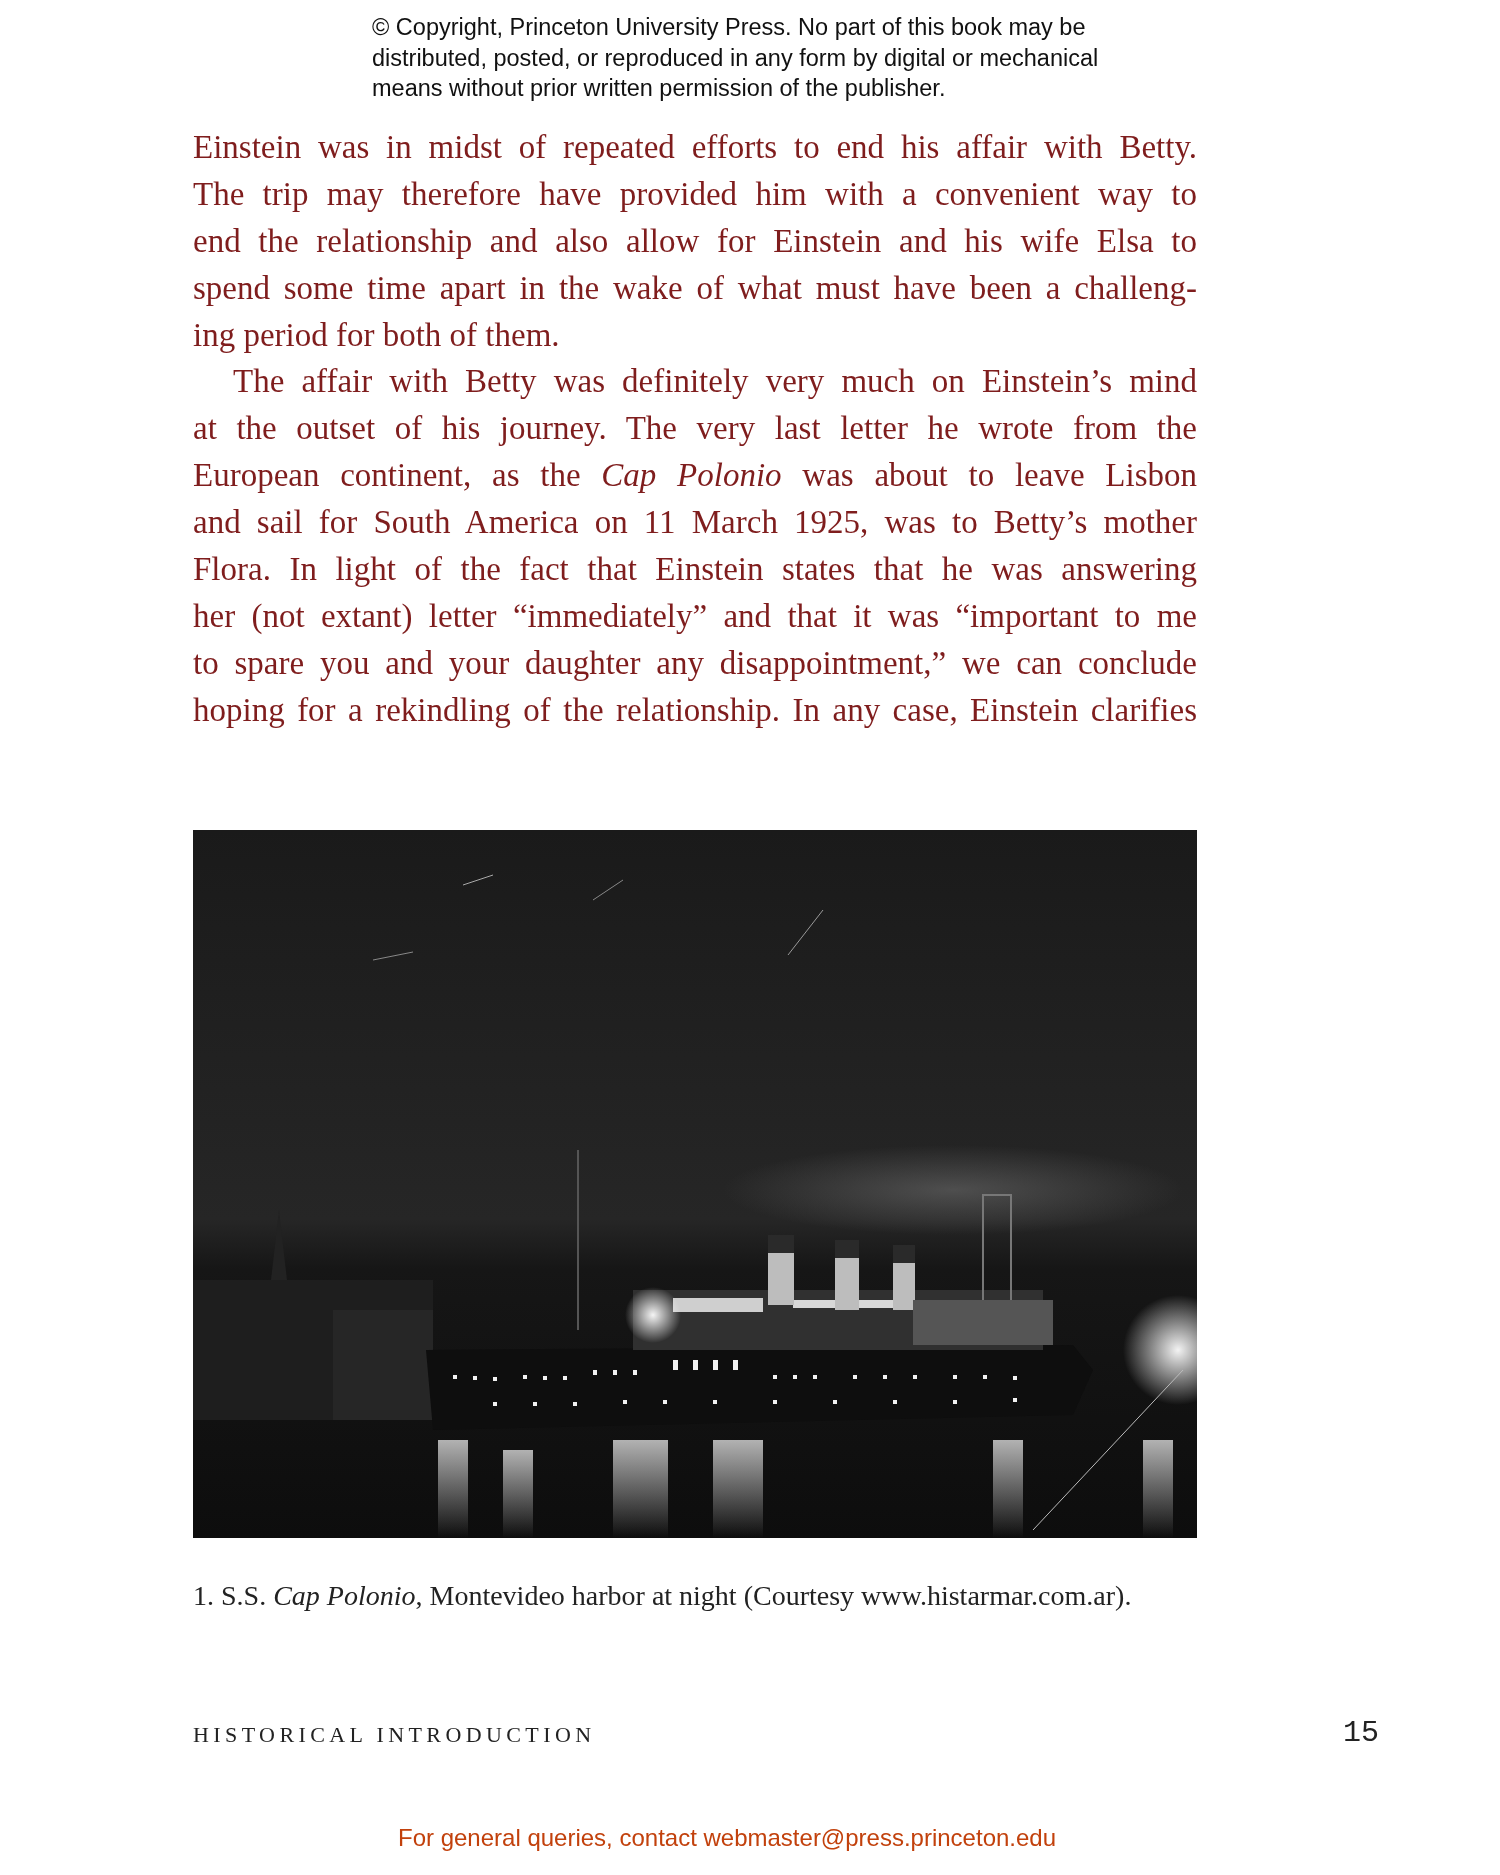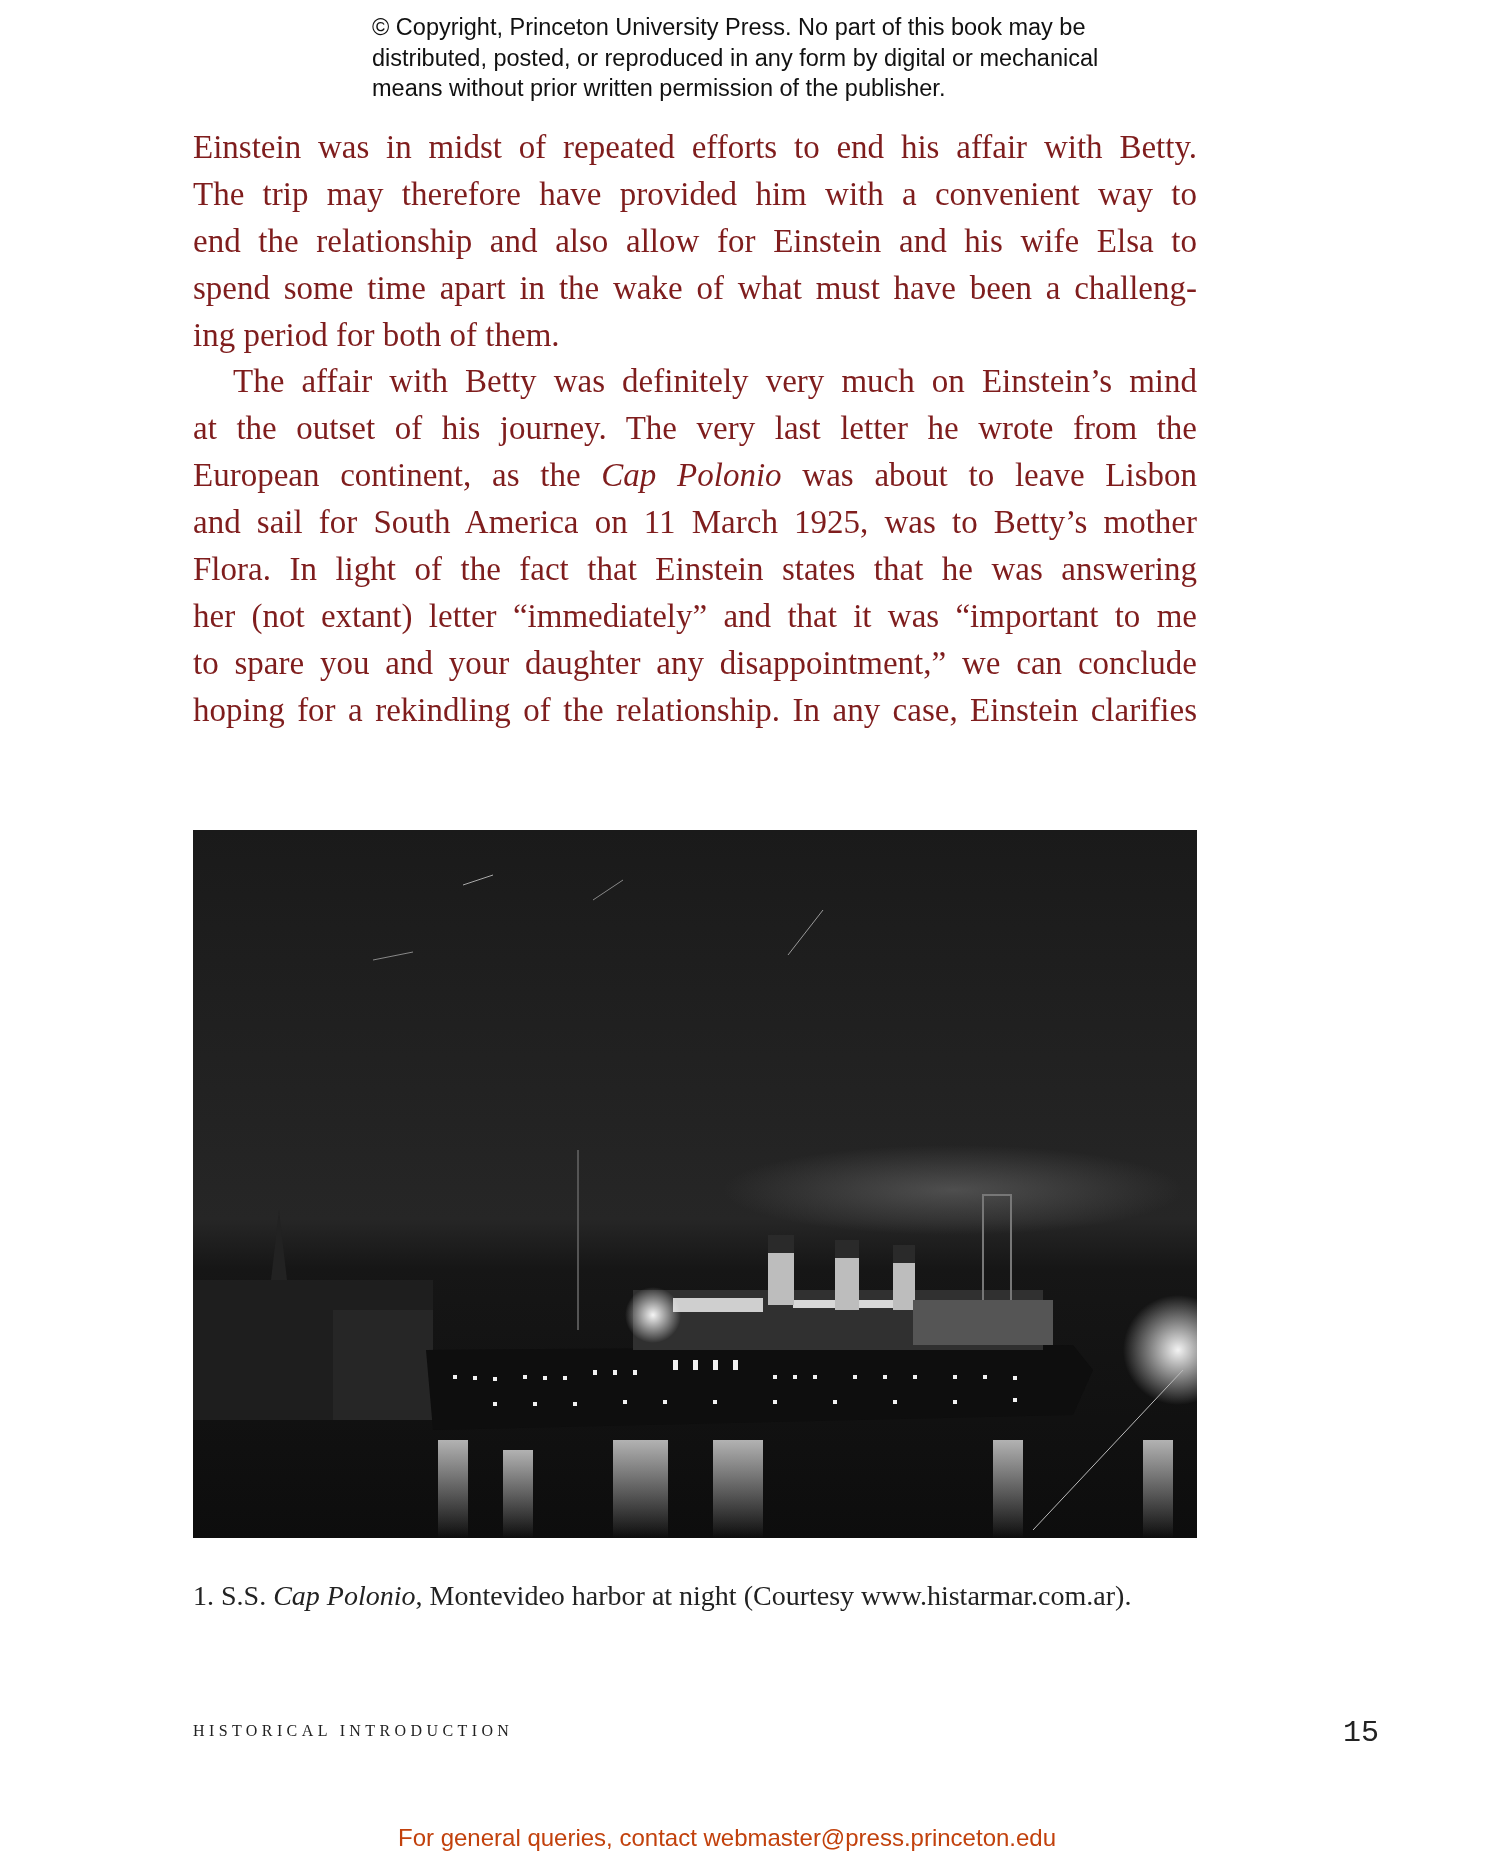--- a/index.html
+++ b/index.html
@@ -24,21 +24,21 @@
     background: #121212; overflow: hidden;
   }
   .photo svg { display: block; width: 100%; height: 100%; }
   .caption {
     position: absolute; left: 193px; top: 1580px;
     font-family: "Liberation Serif", serif; font-size: 28px; color: #222; white-space: nowrap;
   }
   .caption i { font-style: italic; }
   .running-head {
     position: absolute; left: 193px; top: 1722px;
-    font-family: "Liberation Serif", serif; font-size: 16px; letter-spacing: 4.4px; color: #222;
+    font-family: "Liberation Serif", serif; font-size: 22px; letter-spacing: 4.4px; color: #222;
   }
   .page-number {
     position: absolute; left: 1343px; top: 1716px;
     font-family: Liberation Mono, monospace; font-size: 30px; color: #222;
   }
   .footer {
     position: absolute; left: 398px; top: 1824px;
     font-family: "Liberation Sans", sans-serif; font-size: 24px; color: #c2410c; white-space: nowrap;
   }
 </style>

